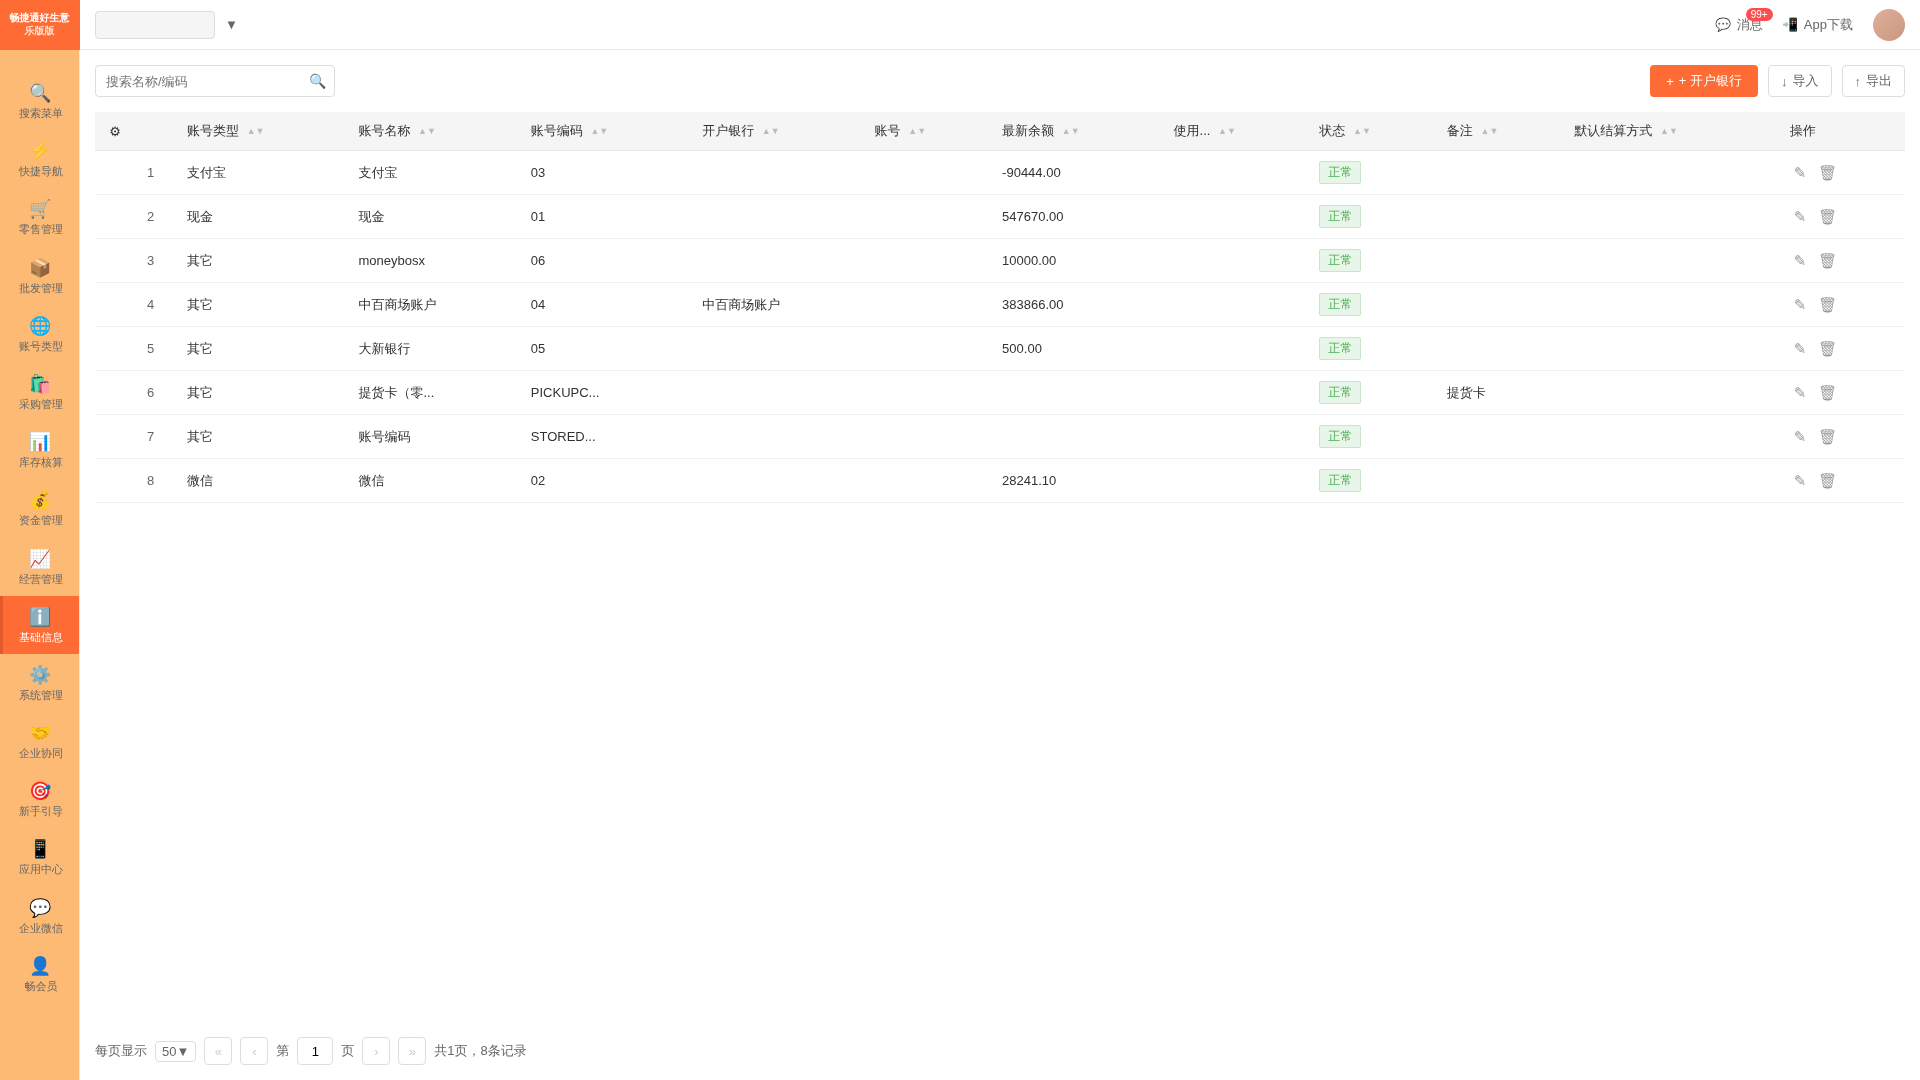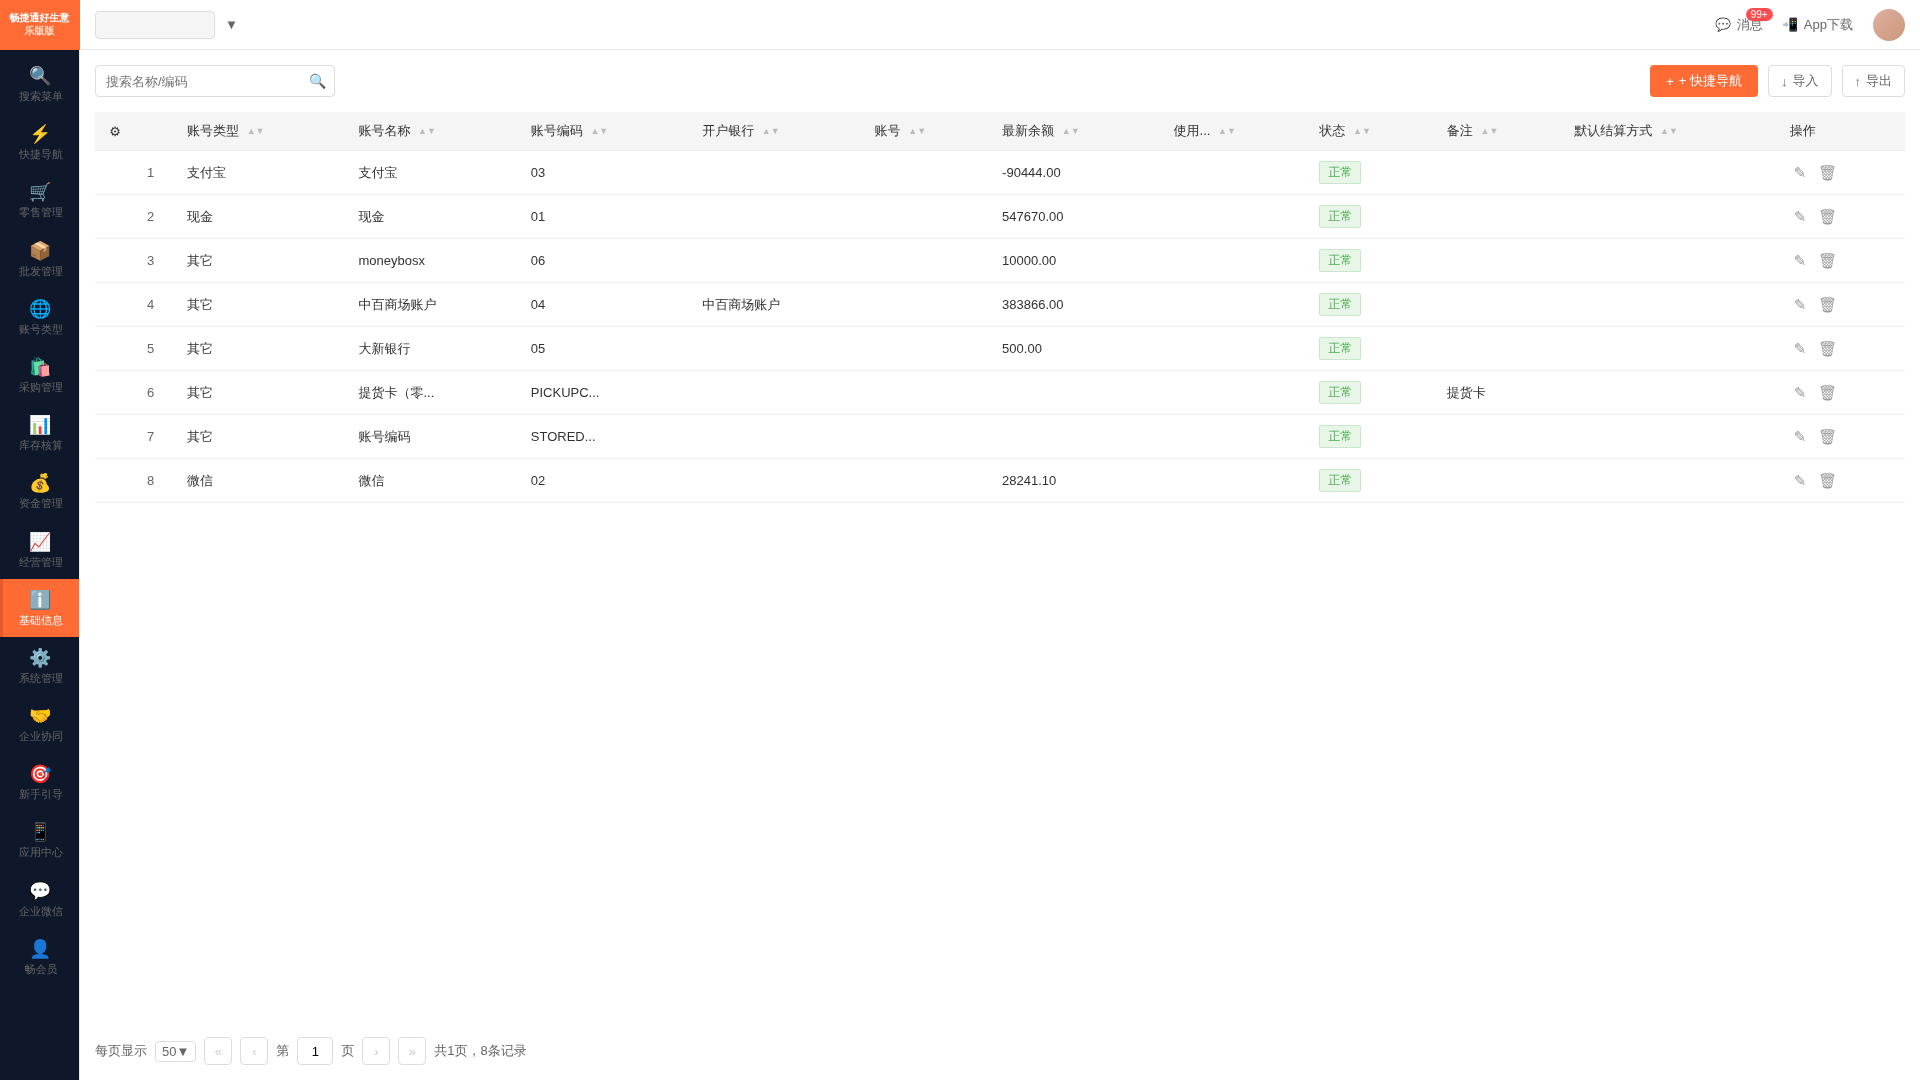--- a/index.html
+++ b/index.html
@@ -1,26 +1,27 @@
 <!DOCTYPE html>
 <html><head>
   <meta charset="utf-8">
   <style>
     * { box-sizing: border-box; margin: 0; padding: 0; }
     body { font-family: 'Microsoft YaHei', Arial, sans-serif; font-size: 13px; background: #f5f5f5; display: flex; height: 1080px; width: 1920px; overflow: hidden; }
 
     
     .sidebar {
       width: 80px;
-      background: #0f172a;
+      background: #fdba74;
       display: flex;
       flex-direction: column;
       align-items: center;
       border-right: 1px solid #e8e8e8;
       flex-shrink: 0;
+      gap: 17px;
     }
     .sidebar-logo {
       width: 80px;
       height: 50px;
       background: #ff6b35;
       display: flex;
       align-items: center;
       justify-content: center;
       color: white;
       font-size: 11px;
@@ -457,21 +458,21 @@
     <div class="toolbar">
       <div class="toolbar-left">
         <div class="search-input-wrap">
           <input class="search-input" type="text" placeholder="搜索名称/编码" style="">
           <span class="search-icon-btn">🔍</span>
         </div>
       </div>
       <div class="toolbar-right">
         <button class="btn-primary">
           <span>+</span>
-          <span>+ 快捷导航</span>
+          <span>+ 开户银行</span>
         </button>
         <button class="btn-outline">
           <span>↓</span>
           <span>导入</span>
         </button>
         <button class="btn-outline">
           <span>↑</span>
           <span>导出</span>
         </button>
       </div>

